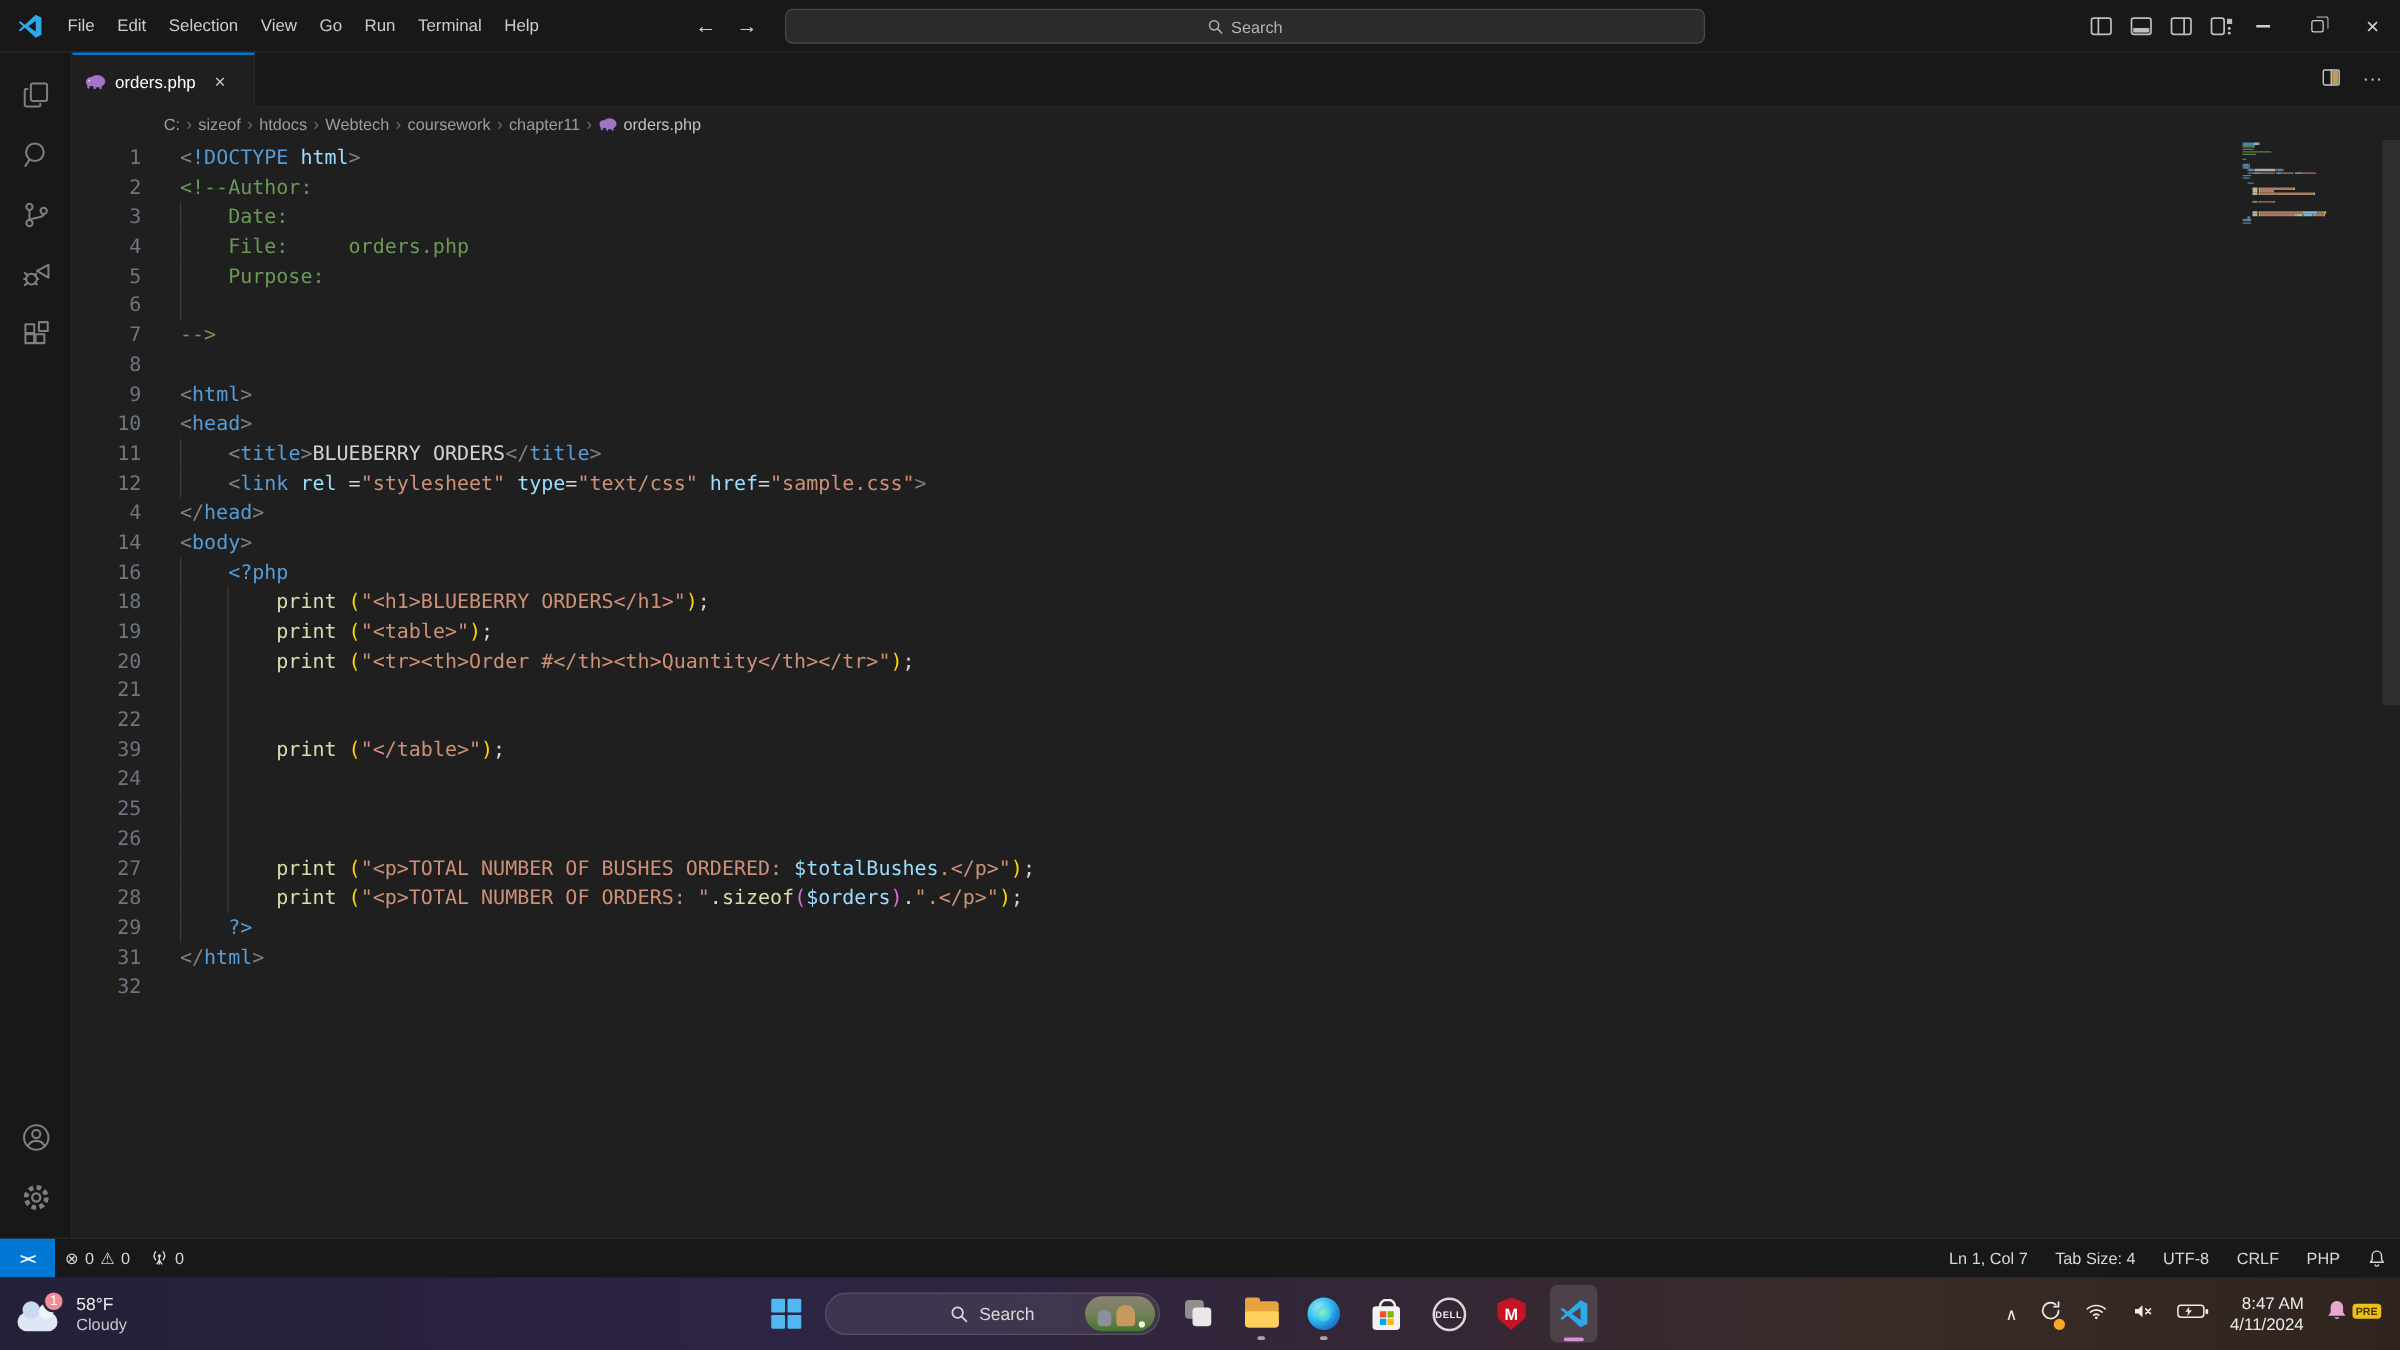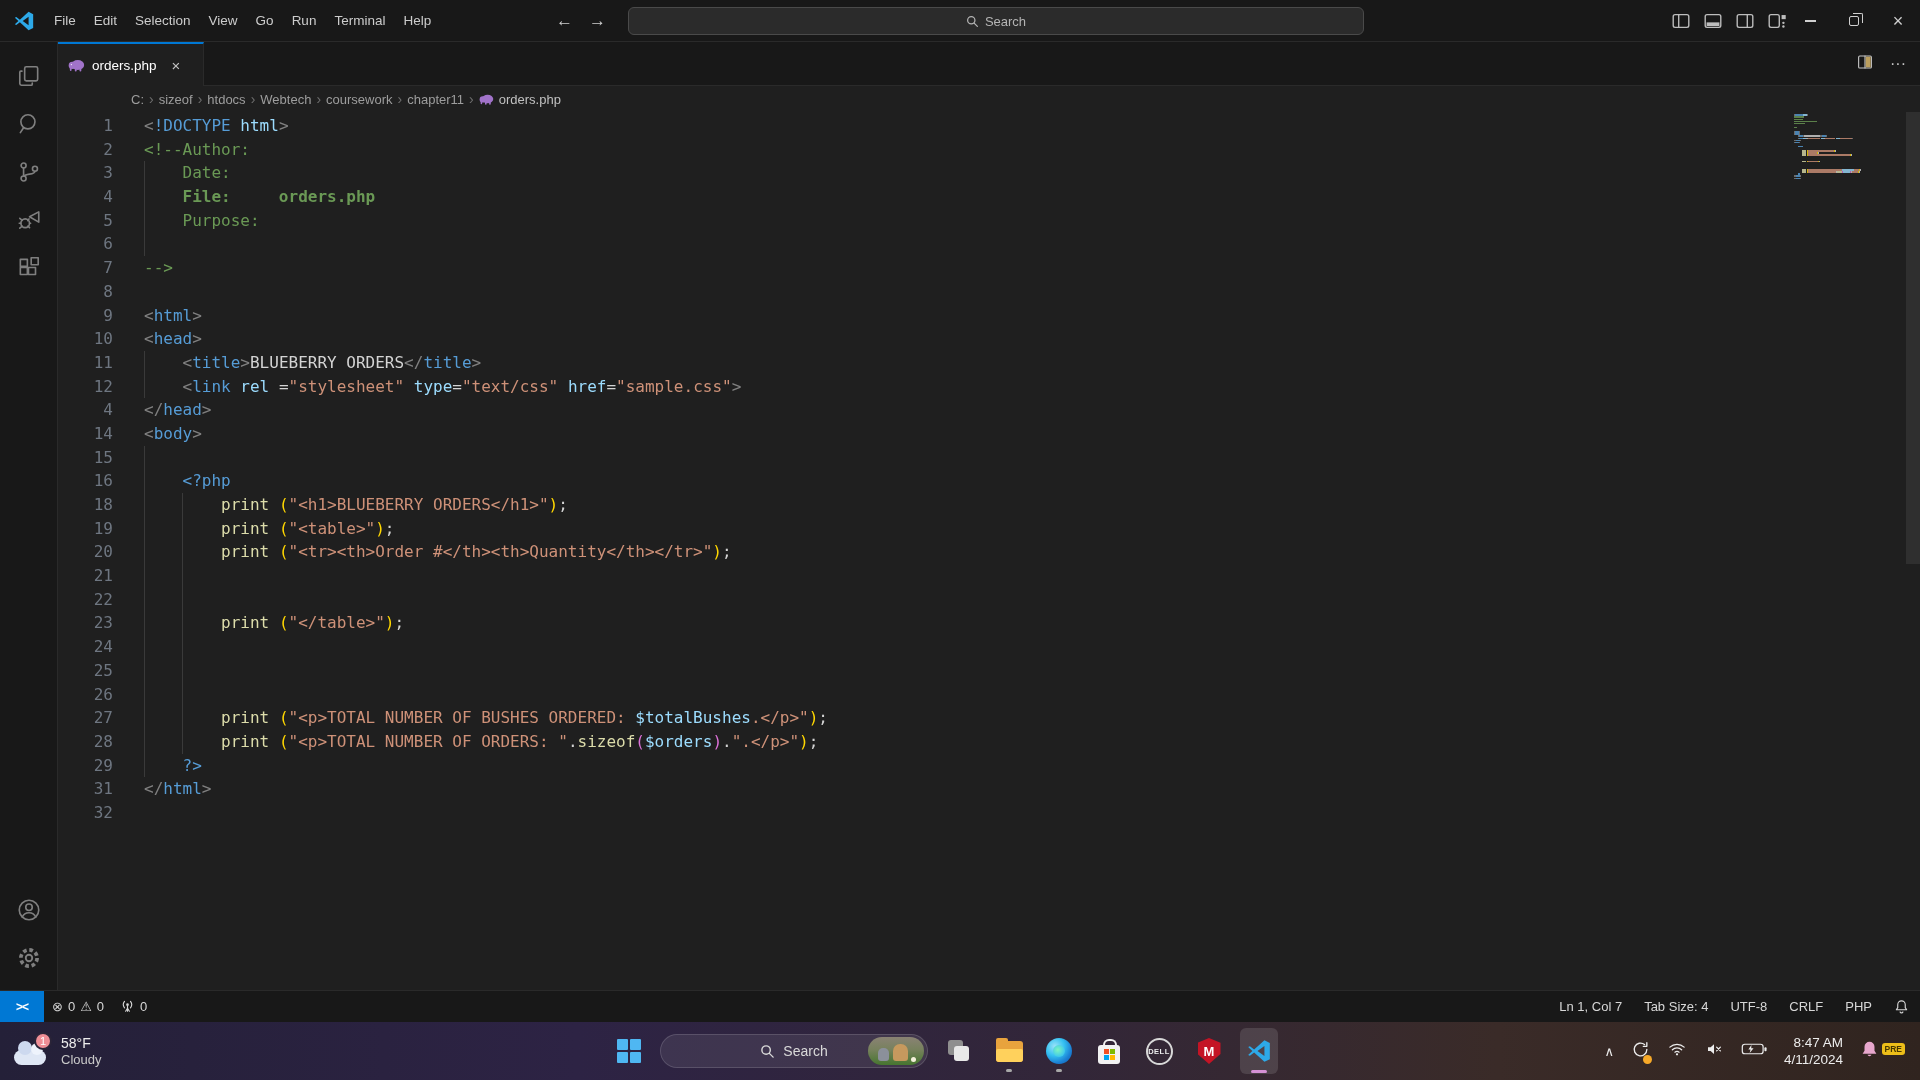--- a/index.html
+++ b/index.html
@@ -327,21 +327,21 @@
             <span class="ln">3</span>
             <span class="lt">
               <i class="guide" style="left: 31px;"></i>
               <span class="lc"><span style="color: rgb(106, 153, 85);">    Date:</span></span>
             </span>
           </div>
           <div class="code-line">
             <span class="ln">4</span>
             <span class="lt">
               <i class="guide" style="left: 31px;"></i>
-              <span class="lc"><span style="color: rgb(106, 153, 85); font-weight: bold;">    File:     orders.php</span></span>
+              <span class="lc"><span style="color: rgb(106, 153, 85);">    File:     orders.php</span></span>
             </span>
           </div>
           <div class="code-line">
             <span class="ln">5</span>
             <span class="lt">
               <i class="guide" style="left: 31px;"></i>
               <span class="lc"><span style="color: rgb(106, 153, 85);">    Purpose:</span></span>
             </span>
           </div>
           <div class="code-line">
@@ -395,75 +395,68 @@
               <span class="lc"><span style="color: rgb(128, 128, 128);">&lt;/</span><span style="color: rgb(86, 156, 214);">head</span><span style="color: rgb(128, 128, 128);">&gt;</span></span>
             </span>
           </div>
           <div class="code-line">
             <span class="ln">14</span>
             <span class="lt">
               <span class="lc"><span style="color: rgb(128, 128, 128);">&lt;</span><span style="color: rgb(86, 156, 214);">body</span><span style="color: rgb(128, 128, 128);">&gt;</span></span>
             </span>
           </div>
           <div class="code-line">
-            <span class="ln">15</span>
-            <span class="lt">
-              <i class="guide" style="left: 31px;"></i>
+            <span class="ln">16</span>
+            <span class="lt">
+              <i class="guide" style="left: 31px;"></i>
+              <span class="lc"><span style="color: rgb(212, 212, 212);">    </span><span style="color: rgb(86, 156, 214);">&lt;?php</span></span>
+            </span>
+          </div>
+          <div class="code-line">
+            <span class="ln">18</span>
+            <span class="lt">
+              <i class="guide" style="left: 31px;"></i>
+              <i class="guide" style="left: 69.4px;"></i>
+              <span class="lc"><span style="color: rgb(212, 212, 212);">        </span><span style="color: rgb(220, 220, 170);">print</span><span style="color: rgb(212, 212, 212);"> </span><span style="color: rgb(255, 215, 0);">(</span><span style="color: rgb(206, 145, 120);">"&lt;h1&gt;BLUEBERRY ORDERS&lt;/h1&gt;"</span><span style="color: rgb(255, 215, 0);">)</span><span style="color: rgb(212, 212, 212);">;</span></span>
+            </span>
+          </div>
+          <div class="code-line">
+            <span class="ln">19</span>
+            <span class="lt">
+              <i class="guide" style="left: 31px;"></i>
+              <i class="guide" style="left: 69.4px;"></i>
+              <span class="lc"><span style="color: rgb(212, 212, 212);">        </span><span style="color: rgb(220, 220, 170);">print</span><span style="color: rgb(212, 212, 212);"> </span><span style="color: rgb(255, 215, 0);">(</span><span style="color: rgb(206, 145, 120);">"&lt;table&gt;"</span><span style="color: rgb(255, 215, 0);">)</span><span style="color: rgb(212, 212, 212);">;</span></span>
+            </span>
+          </div>
+          <div class="code-line">
+            <span class="ln">20</span>
+            <span class="lt">
+              <i class="guide" style="left: 31px;"></i>
+              <i class="guide" style="left: 69.4px;"></i>
+              <span class="lc"><span style="color: rgb(212, 212, 212);">        </span><span style="color: rgb(220, 220, 170);">print</span><span style="color: rgb(212, 212, 212);"> </span><span style="color: rgb(255, 215, 0);">(</span><span style="color: rgb(206, 145, 120);">"&lt;tr&gt;&lt;th&gt;Order #&lt;/th&gt;&lt;th&gt;Quantity&lt;/th&gt;&lt;/tr&gt;"</span><span style="color: rgb(255, 215, 0);">)</span><span style="color: rgb(212, 212, 212);">;</span></span>
+            </span>
+          </div>
+          <div class="code-line">
+            <span class="ln">21</span>
+            <span class="lt">
+              <i class="guide" style="left: 31px;"></i>
+              <i class="guide" style="left: 69.4px;"></i>
               <span class="lc"></span>
             </span>
           </div>
           <div class="code-line">
-            <span class="ln">16</span>
-            <span class="lt">
-              <i class="guide" style="left: 31px;"></i>
-              <span class="lc"><span style="color: rgb(212, 212, 212);">    </span><span style="color: rgb(86, 156, 214);">&lt;?php</span></span>
-            </span>
-          </div>
-          <div class="code-line">
-            <span class="ln">18</span>
-            <span class="lt">
-              <i class="guide" style="left: 31px;"></i>
-              <i class="guide" style="left: 69.4px;"></i>
-              <span class="lc"><span style="color: rgb(212, 212, 212);">        </span><span style="color: rgb(220, 220, 170);">print</span><span style="color: rgb(212, 212, 212);"> </span><span style="color: rgb(255, 215, 0);">(</span><span style="color: rgb(206, 145, 120);">"&lt;h1&gt;BLUEBERRY ORDERS&lt;/h1&gt;"</span><span style="color: rgb(255, 215, 0);">)</span><span style="color: rgb(212, 212, 212);">;</span></span>
-            </span>
-          </div>
-          <div class="code-line">
-            <span class="ln">19</span>
-            <span class="lt">
-              <i class="guide" style="left: 31px;"></i>
-              <i class="guide" style="left: 69.4px;"></i>
-              <span class="lc"><span style="color: rgb(212, 212, 212);">        </span><span style="color: rgb(220, 220, 170);">print</span><span style="color: rgb(212, 212, 212);"> </span><span style="color: rgb(255, 215, 0);">(</span><span style="color: rgb(206, 145, 120);">"&lt;table&gt;"</span><span style="color: rgb(255, 215, 0);">)</span><span style="color: rgb(212, 212, 212);">;</span></span>
-            </span>
-          </div>
-          <div class="code-line">
-            <span class="ln">20</span>
-            <span class="lt">
-              <i class="guide" style="left: 31px;"></i>
-              <i class="guide" style="left: 69.4px;"></i>
-              <span class="lc"><span style="color: rgb(212, 212, 212);">        </span><span style="color: rgb(220, 220, 170);">print</span><span style="color: rgb(212, 212, 212);"> </span><span style="color: rgb(255, 215, 0);">(</span><span style="color: rgb(206, 145, 120);">"&lt;tr&gt;&lt;th&gt;Order #&lt;/th&gt;&lt;th&gt;Quantity&lt;/th&gt;&lt;/tr&gt;"</span><span style="color: rgb(255, 215, 0);">)</span><span style="color: rgb(212, 212, 212);">;</span></span>
-            </span>
-          </div>
-          <div class="code-line">
-            <span class="ln">21</span>
+            <span class="ln">22</span>
             <span class="lt">
               <i class="guide" style="left: 31px;"></i>
               <i class="guide" style="left: 69.4px;"></i>
               <span class="lc"></span>
             </span>
           </div>
           <div class="code-line">
-            <span class="ln">22</span>
-            <span class="lt">
-              <i class="guide" style="left: 31px;"></i>
-              <i class="guide" style="left: 69.4px;"></i>
-              <span class="lc"></span>
-            </span>
-          </div>
-          <div class="code-line">
-            <span class="ln">23</span>
+            <span class="ln">39</span>
             <span class="lt">
               <i class="guide" style="left: 31px;"></i>
               <i class="guide" style="left: 69.4px;"></i>
               <span class="lc"><span style="color: rgb(212, 212, 212);">        </span><span style="color: rgb(220, 220, 170);">print</span><span style="color: rgb(212, 212, 212);"> </span><span style="color: rgb(255, 215, 0);">(</span><span style="color: rgb(206, 145, 120);">"&lt;/table&gt;"</span><span style="color: rgb(255, 215, 0);">)</span><span style="color: rgb(212, 212, 212);">;</span></span>
             </span>
           </div>
           <div class="code-line">
             <span class="ln">24</span>
             <span class="lt">
               <i class="guide" style="left: 31px;"></i>

